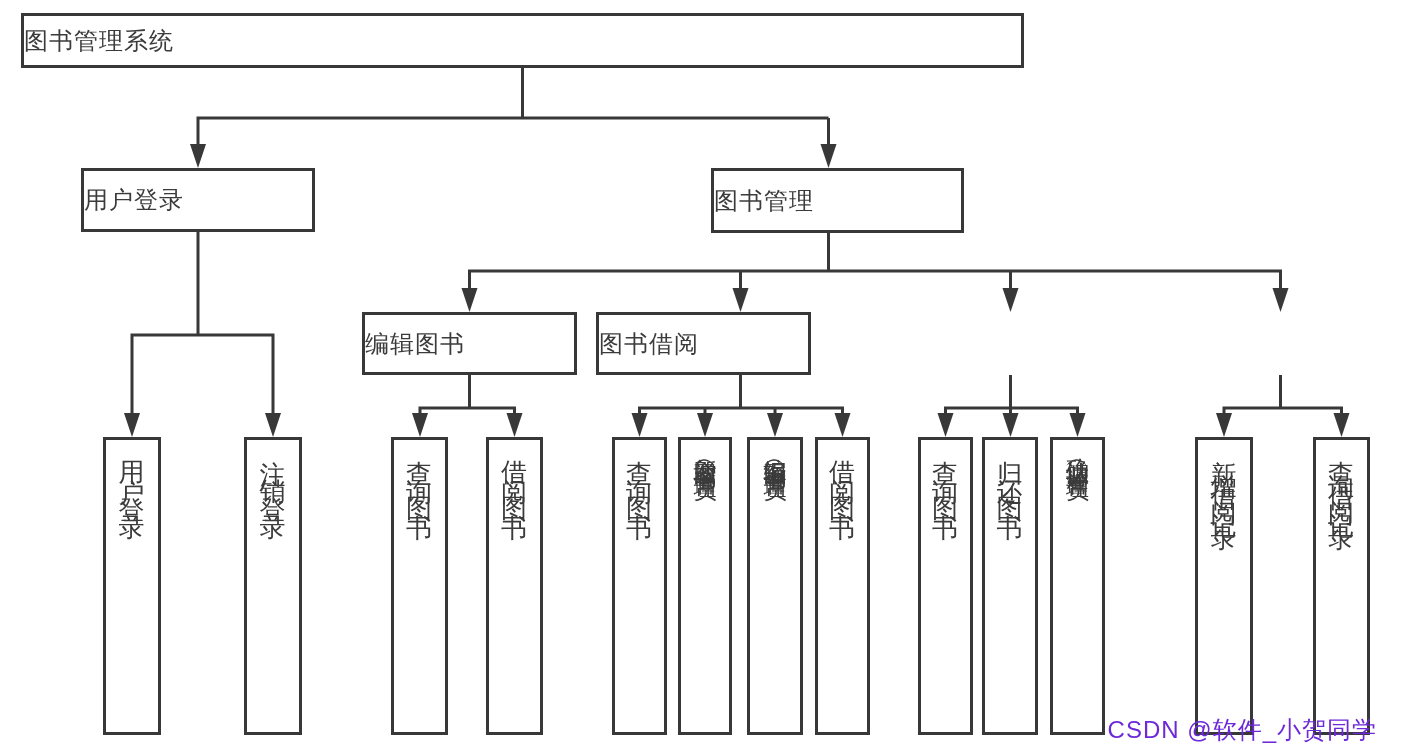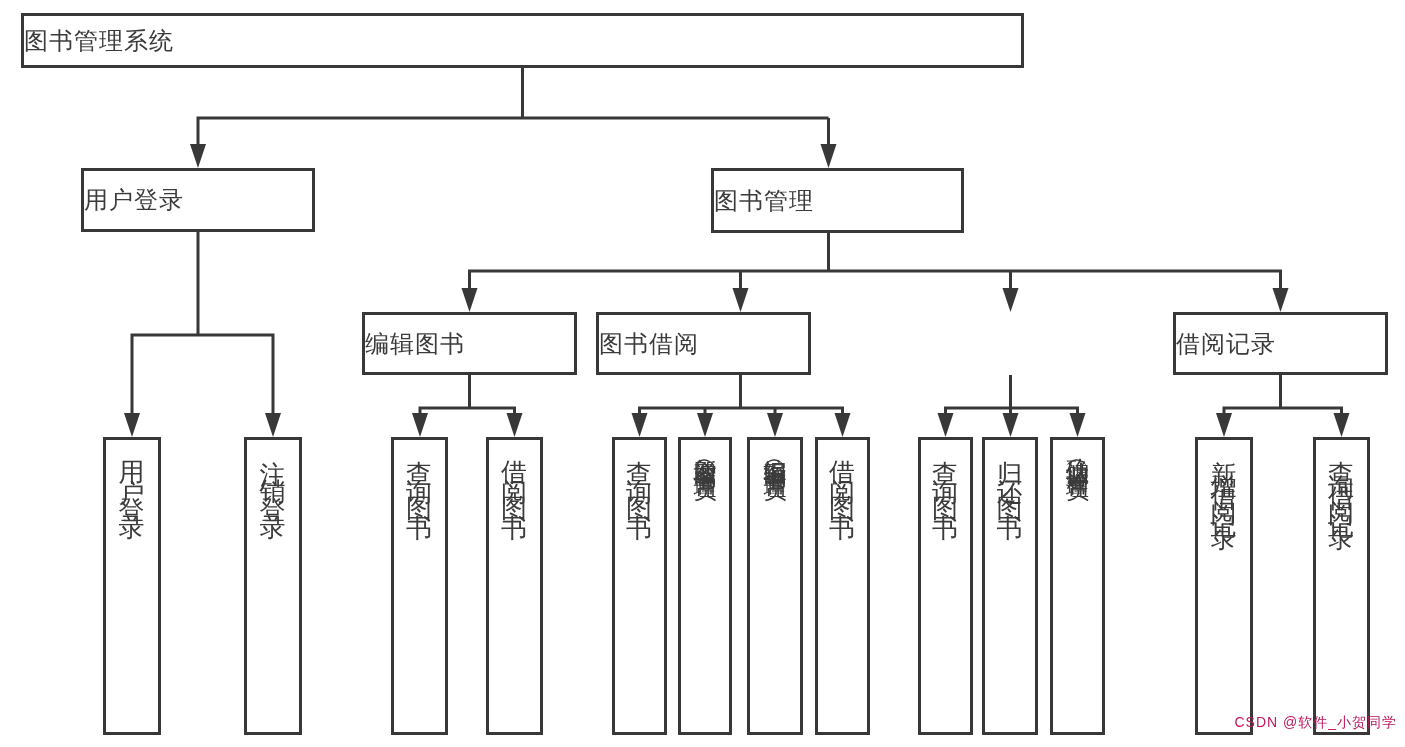--- a/index.html
+++ b/index.html
@@ -46,26 +46,26 @@
   .l2-login   { left: 81px;  top: 168px; width: 234px;  height: 64px; }
   .l2-mgmt    { left: 711px; top: 168px; width: 253px;  height: 65px; }
   .l3 { top: 312px; height: 63px; width: 215px; }
   .l3-newbook { left: 362px;  }
   .l3-borrow  { left: 596px;  }
   .l3-current { left: 903px;  }
   .l3-records { left: 1173px; }
   .leaf { top: 437px; height: 298px; }
   #watermark {
     position: absolute;
-    right: 8px;
+    right: 28px;
     top: 714px;
     z-index: 3;
-    font-size: 14px;
+    font-size: 24px;
     letter-spacing: 1px;
-    color: #be185d;
+    color: #6d28d9;
     white-space: nowrap;
   }
 </style>
 </head>
 <body>
 
 <div id="canvas">
 
   <svg id="connectors" viewBox="0 0 1405 747" xmlns="http://www.w3.org/2000/svg">
     <g stroke="#383838" stroke-width="3" fill="none">
@@ -117,23 +117,20 @@
   <div class="box hbox l2-mgmt">
     <span>图书管理</span>
   </div>
 
   <div class="box hbox l3 l3-newbook">
     <span>编辑图书</span>
   </div>
   <div class="box hbox l3 l3-borrow">
     <span>图书借阅</span>
   </div>
-  <div class="box hbox l3 l3-records">
-    <span>借阅记录</span>
-  </div>
 
   <div class="box vbox leaf" style="left:103px;width:58px">用户登录</div>
   <div class="box vbox leaf" style="left:244px;width:58px">注销登录</div>
   <div class="box vbox leaf" style="left:391px;width:57px">查询图书</div>
   <div class="box vbox leaf" style="left:486px;width:57px">借阅图书</div>
   <div class="box vbox leaf" style="left:612px;width:55px">查询图书</div>
   <div class="box vbox leaf long" style="left:678px;width:54px">新增图书（管理员）</div>
   <div class="box vbox leaf long" style="left:747px;width:56px">编辑图书（管理员）</div>
   <div class="box vbox leaf" style="left:815px;width:55px">借阅图书</div>
   <div class="box vbox leaf" style="left:918px;width:55px">查询图书</div>

